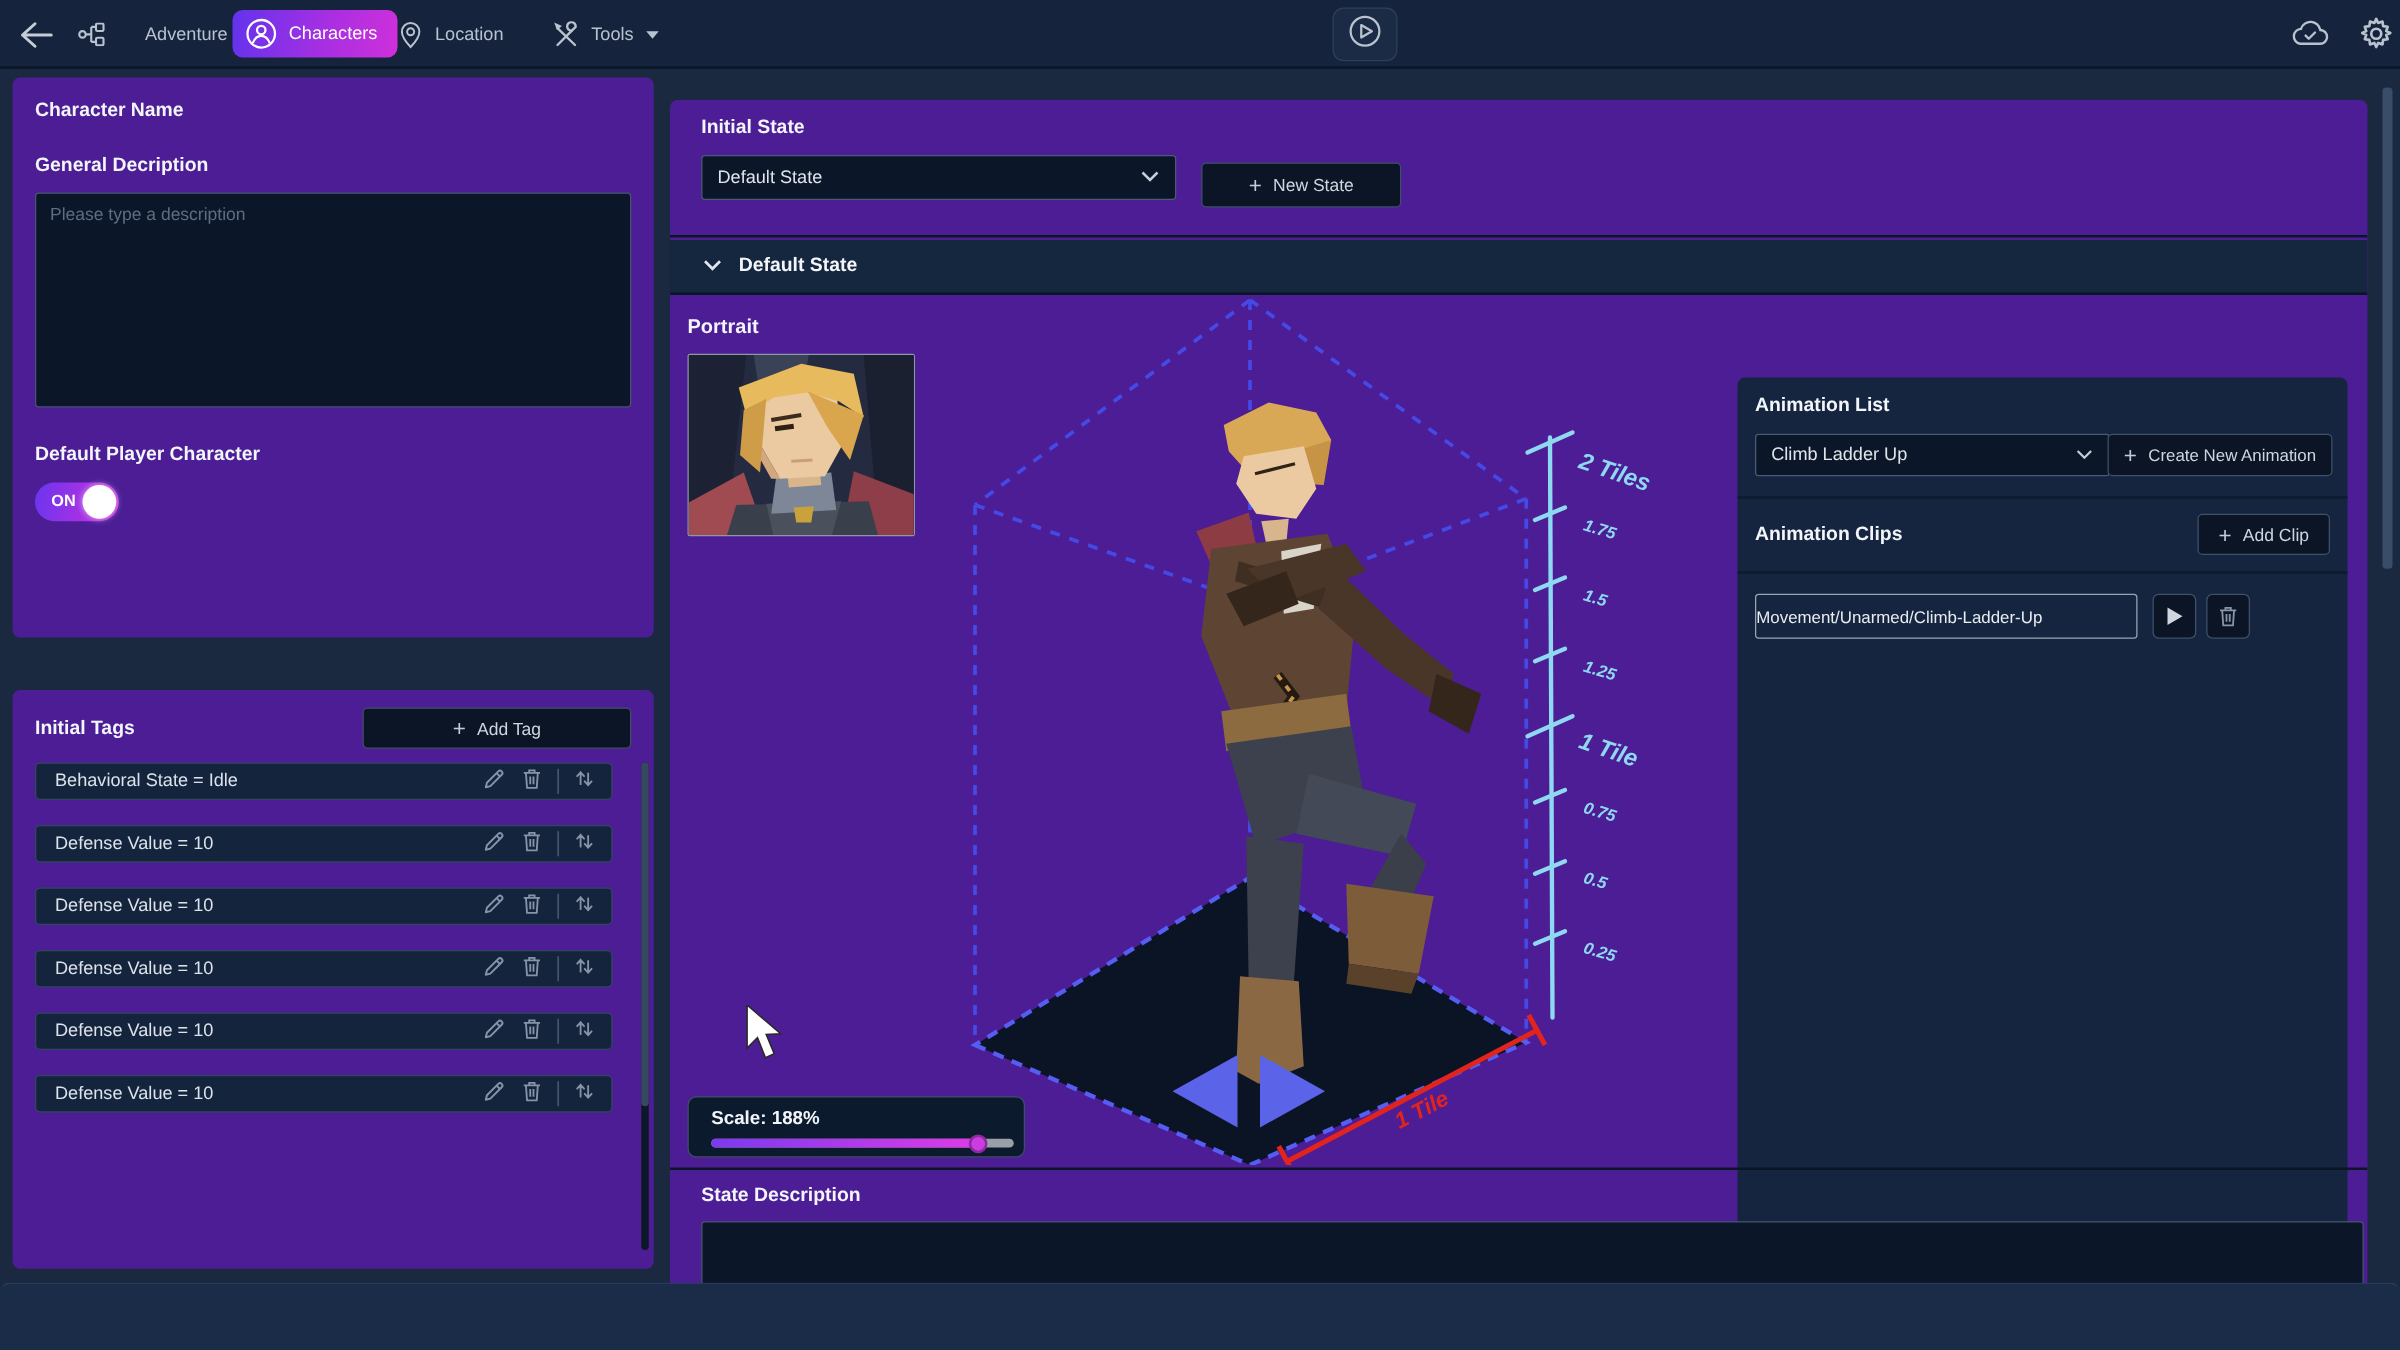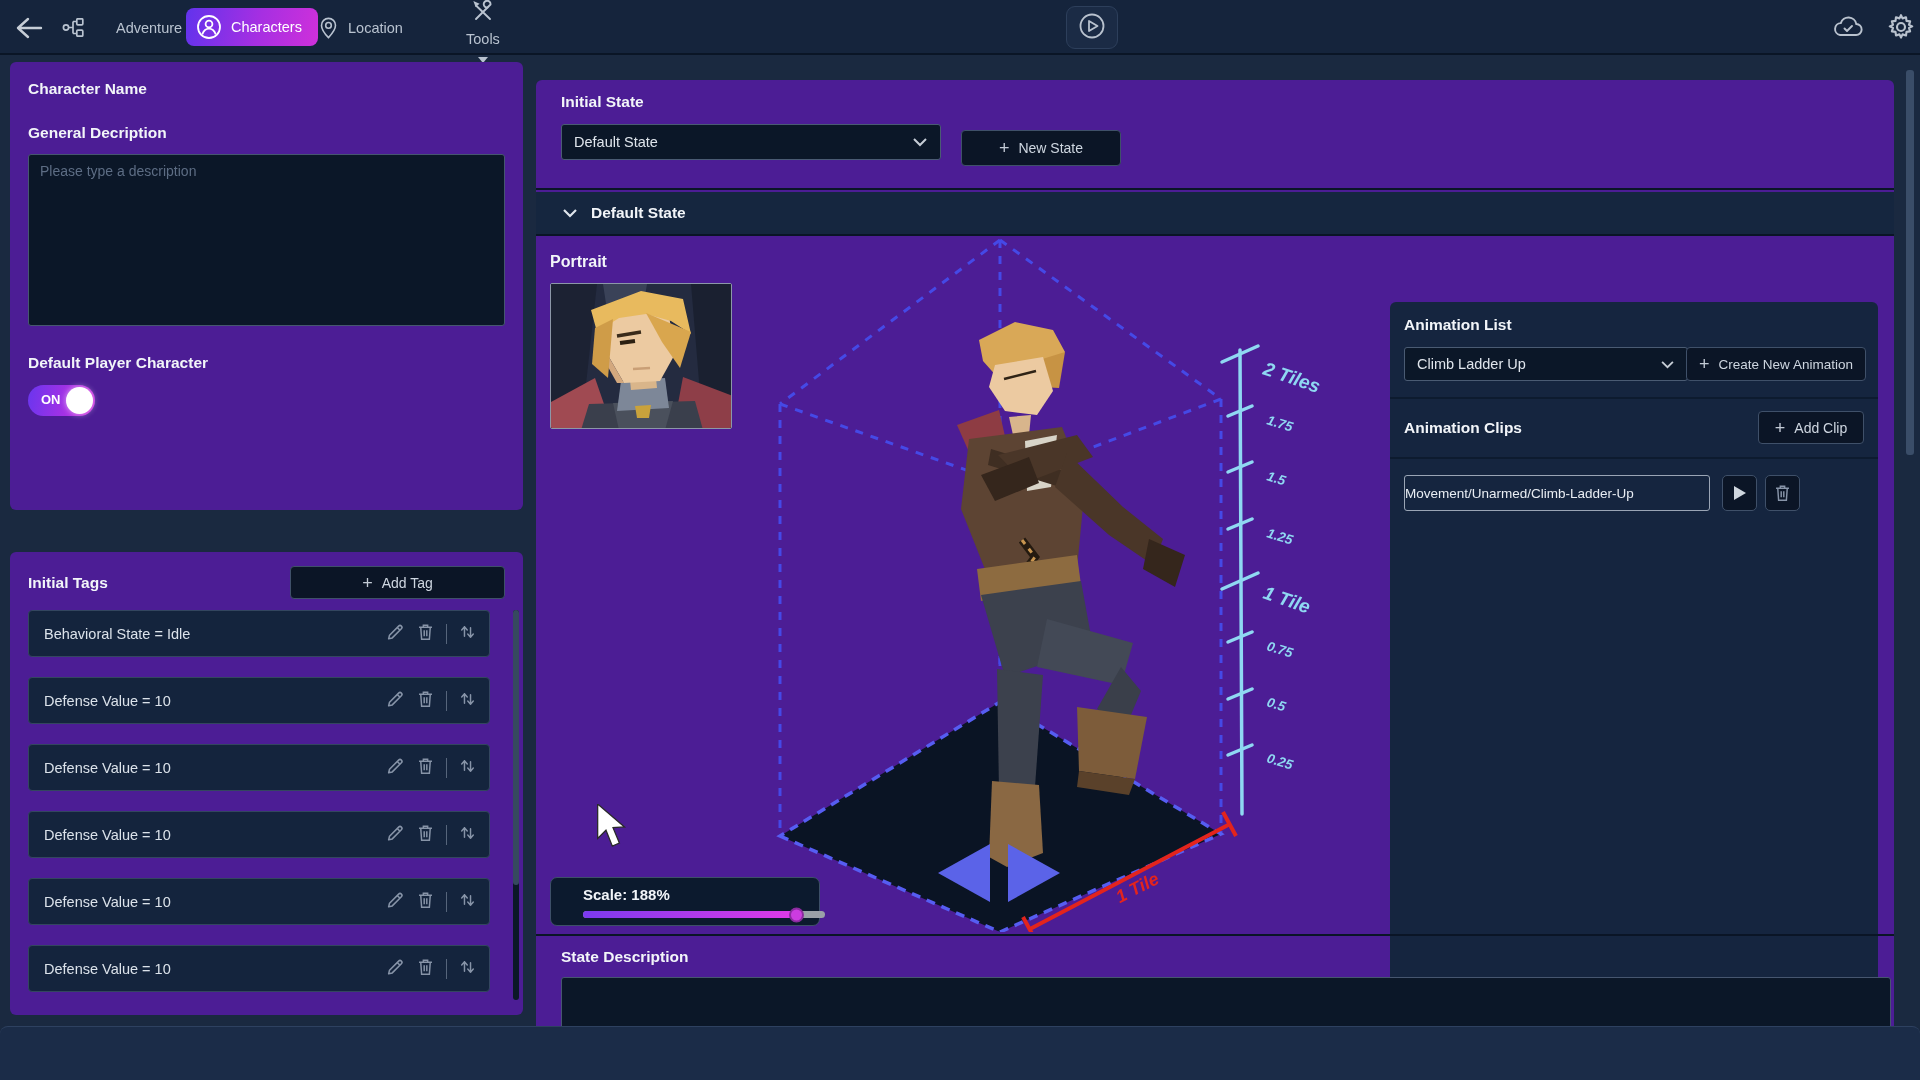--- a/index.html
+++ b/index.html
@@ -14,21 +14,21 @@
   #navbar { position:absolute; left:0; top:0; width:1920px; height:55px;
     background:#15243c; border-bottom:2px solid #0a1526; }
   .nav-item { position:absolute; top:0; height:55px; display:flex; align-items:center; gap:9px;
     color:#b9c3d0; font-size:14.5px; cursor:default; }
   .nav-item svg { display:block; }
   #nav-back { left:14px; }
   #nav-adventure { left:62px;gap:32px; }
   #nav-characters { left:186px; top:8px; height:38px; padding:0 16px 0 10px; border-radius:8px;
     background:linear-gradient(100deg,#6233ec 0%, #a62fe2 55%, #cf30da 100%); color:#ffffff; }
   #nav-location { left:318px; }
-  #nav-tools { left:466px;flex-direction:column; }
+  #nav-tools { left:442px; }
   #nav-play { position:absolute; left:1066px; top:6px; width:52px; height:43px; border-radius:9px;
     background:#1b2b45; border:1px solid #2d3f5b; display:flex; align-items:center; justify-content:center; }
   #nav-cloud { position:absolute; left:1832px; top:14px; }
   #nav-gear  { position:absolute; left:1886px; top:12px; }
   
   .panel { position:absolute; background:#4c1d95; border-radius:6px; }
   .h-lbl { font-weight:bold; font-size:15.5px; color:#f2f5f9; }
   .inp, .ta {
     width:100%; background:#0b1728; border:1px solid #46566f; border-radius:3px;
     color:#dfe5ec; font-size:14px; padding:8px 11px; outline:none;
@@ -49,21 +49,21 @@
   #dpc-label { margin-top:24px; }
   .toggle { margin-top:13px; width:67px; height:31px; border-radius:16px; position:relative;
     background:linear-gradient(100deg,#6a35ee 0%, #c62fdf 90%); }
   .toggle .t-txt { position:absolute; left:13px; top:7px; font-size:13px; font-weight:bold; color:#fff; }
   .toggle .t-knob { position:absolute; right:2px; top:2px; width:27px; height:27px; border-radius:50%;
     background:#ffffff; box-shadow:0 0 6px rgba(255,255,255,.6); }
   #panel-tags { left:10px; top:552px; width:513px; height:463px; padding:14px 18px; }
   #tags-head { display:flex; align-items:center; justify-content:space-between; }
   #add-tag-btn { width:215px; height:33px; }
   #tags-list { position:absolute; left:18px; top:58px; width:462px; height:392px; }
-  .tag-row { position:relative; width:100%; height:47px; margin-bottom:20px; background:#14243d;
+  .tag-row { position:relative; width:100%; height:30px; margin-bottom:20px; background:#14243d;
     border:1px solid #33465f; border-radius:4px; display:flex; align-items:center; padding:0 12px 0 15px; }
   .tag-row .t-label { flex:1; font-size:14.5px; color:#dbe2ea; }
   .tag-icons { display:flex; align-items:center; gap:11px; color:#8794a8; }
   .tag-icons .sep { width:1px; height:20px; background:#56657b; }
   .vscroll { position:absolute; width:6px; border-radius:3px; background:#0c1828; }
   .vscroll .thumb { position:absolute; left:0; width:6px; border-radius:3px; background:#36495f; }
   #tags-scroll { right:4px; top:58px; height:390px; }
   
   #panel-right { left:536px; top:80px; width:1358px; height:956px; overflow:hidden; }
   #blk-initial { position:absolute; left:0; top:0; width:100%; height:110px; padding:13px 25px;
@@ -72,21 +72,21 @@
   #new-state-btn { position:absolute; left:425px; top:50px; width:160px; height:36px; }
   #blk-state-head { position:absolute; left:0; top:112px; width:100%; height:44px; background:#15263f;
     border-bottom:2px solid #0a1526; display:flex; align-items:center; gap:13px; padding:0 26px; color:#dfe5ec; }
   #blk-content { position:absolute; left:0; top:158px; width:100%; height:694px; }
   #portrait-label { position:absolute; left:14px; top:15px; font-size:16px; }
   #portrait-box { position:absolute; left:14px; top:45px; width:182px; height:146px;
     border:1px solid #8c97a8; border-radius:2px; overflow:hidden; background:#20273a; }
   #viewport-svg { position:absolute; left:0; top:0; }
   #cursor { position:absolute; left:60px; top:566px; }
   #scale-box { position:absolute; left:14px; top:639px; width:270px; height:49px; background:#0c1a2e;
-    border:1px solid #3d4f68; border-radius:7px; padding:8px 32px; }
+    border:1px solid #3d4f68; border-radius:7px; padding:8px 18px; }
   #scale-label { font-size:15px; font-weight:bold; color:#f2f5f9; }
   .slider { position:relative; margin-top:8px; width:242px; height:7px; border-radius:4px; background:#9aa0a8; }
   .slider .fill { position:absolute; left:0; top:0; height:7px; border-radius:4px;
     background:linear-gradient(90deg,#7b3af0,#e03ae8); }
   .slider .thumb { position:absolute; top:50%; width:15px; height:15px; border-radius:50%;
     background:#cc3ce0; border:2px solid #8a2b9e; transform:translate(-7px,-50%); }
   
   #panel-anim { position:absolute; left:854px; top:64px; width:488px; height:682px;
     background:#15253f; border-radius:6px; padding:14px; }
   #anim-list-row { position:relative; margin-top:13px; height:34px; }

